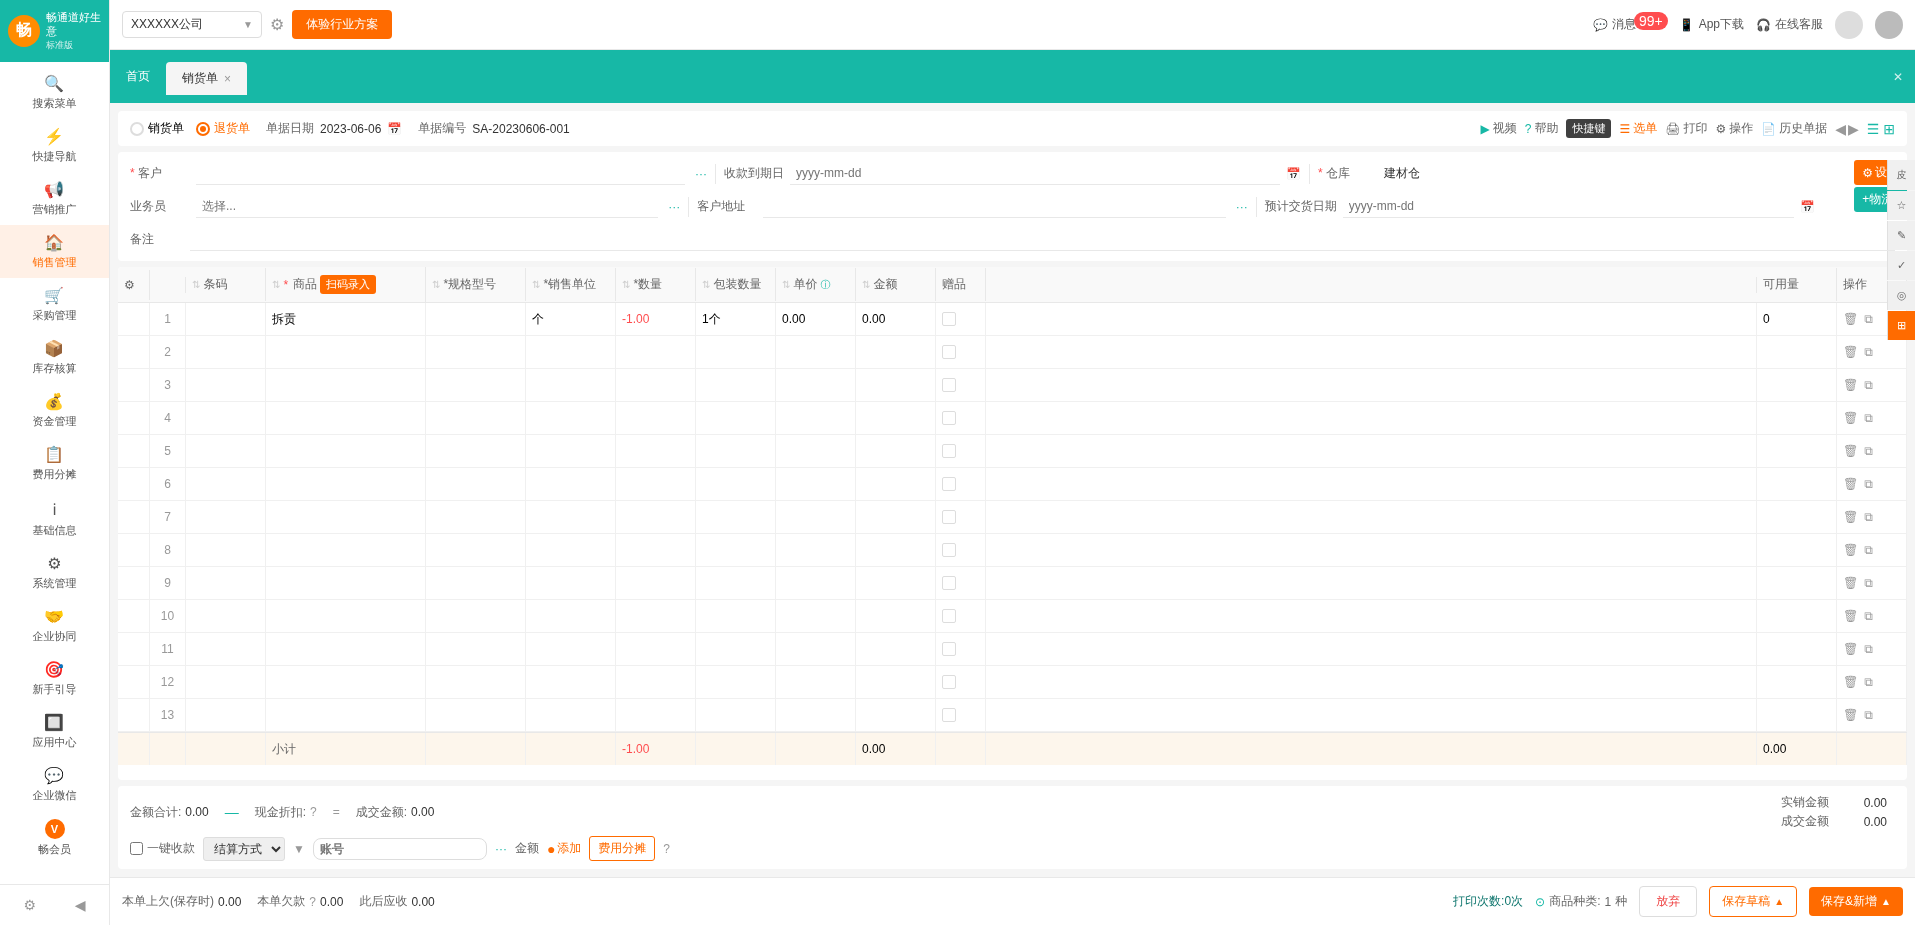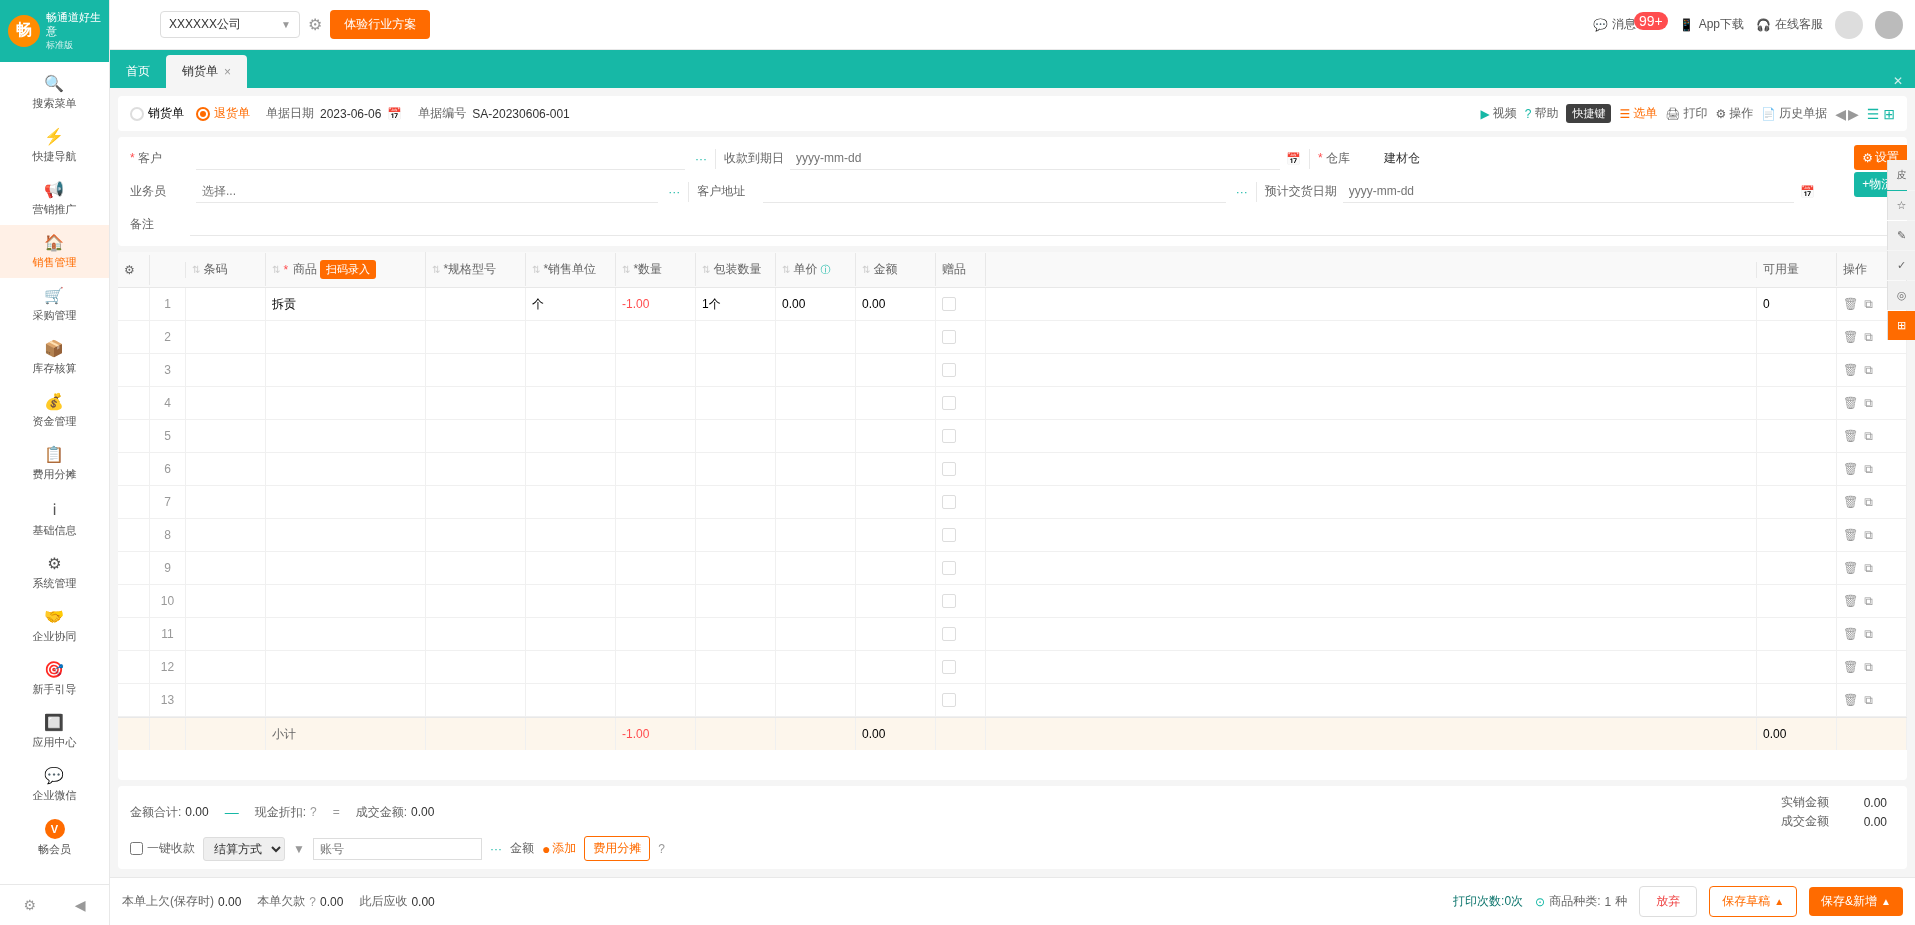--- a/index.html
+++ b/index.html
@@ -17,32 +17,32 @@
     .sidebar-item .icon { font-size: 16px; }
     .sidebar-item .label { font-size: 11px; text-align: center; }
     .sidebar-footer { padding: 8px 4px; display: flex; justify-content: space-around; border-top: 1px solid #e8e8e8; }
     .sidebar-footer-btn { color: #999; cursor: pointer; font-size: 14px; padding: 4px; }
 
     
     .main { flex: 1; display: flex; flex-direction: column; height: 925px; overflow: hidden; }
 
     
     .topbar { height: 50px; background: #fff; display: flex; align-items: center; padding: 0 12px; border-bottom: 1px solid #e8e8e8; gap: 8px; }
-    .company-selector { display: flex; align-items: center; gap: 4px; border: 1px solid #ddd; border-radius: 4px; padding: 4px 8px; cursor: pointer; min-width: 140px; margin-left: 38px; }
+    .company-selector { display: flex; align-items: center; gap: 4px; border: 1px solid #ddd; border-radius: 4px; padding: 4px 8px; cursor: pointer; min-width: 140px; }
     .company-name { font-size: 12px; color: #333; flex: 1; }
     .chevron-icon { color: #999; font-size: 10px; }
     .gear-icon { color: #999; font-size: 16px; cursor: pointer; }
     .trial-btn { background: #ff6b00; color: white; border: none; border-radius: 4px; padding: 6px 14px; cursor: pointer; font-size: 12px; }
     .topbar-right { margin-left: auto; display: flex; align-items: center; gap: 12px; }
     .topbar-action { display: flex; align-items: center; gap: 4px; color: #555; cursor: pointer; font-size: 12px; }
     .badge { background: #ff4d4f; color: white; border-radius: 10px; padding: 1px 5px; font-size: 14px; margin-left: -6px; margin-top: -8px; }
     .avatar { width: 28px; height: 28px; border-radius: 50%; background: #ddd; }
 
     
-    .tabbar { background: #17b8a6; display: flex; align-items: flex-end; padding: 0; height: 38px; }
+    .tabbar { background: #17b8a6; display: flex; align-items: center; padding: 0; height: 53px; }
     .tab { padding: 8px 16px; cursor: pointer; color: rgba(255,255,255,0.8); font-size: 13px; display: flex; align-items: center; gap: 6px; }
     .tab.active { background: #f5f5f5; color: #333; border-radius: 4px 4px 0 0; margin-top: 4px; }
     .tab-close { color: #999; font-size: 12px; }
     .tab-home { color: white; }
 
     
     .content { flex: 1; background: #f5f5f5; overflow: hidden; display: flex; flex-direction: column; padding: 8px; gap: 6px; }
     .radio-group { display: flex; align-items: center; gap: 12px; }
     .radio-label { display: flex; align-items: center; gap: 4px; cursor: pointer; }
     .radio-dot { width: 14px; height: 14px; border-radius: 50%; border: 2px solid #ddd; display: flex; align-items: center; justify-content: center; }
@@ -112,21 +112,21 @@
     
     .bottom-summary { background: #fff; border-radius: 4px; padding: 8px 12px; }
     .summary-row { display: flex; align-items: center; gap: 16px; margin-bottom: 6px; }
     .summary-item { display: flex; align-items: center; gap: 4px; color: #666; }
     .summary-value { color: #333; font-weight: 500; }
     .dash-icon { color: #17b8a6; font-size: 14px; }
     .equals-icon { color: #999; }
     .payment-row { display: flex; align-items: center; gap: 8px; }
     .checkbox-label { display: flex; align-items: center; gap: 4px; color: #666; cursor: pointer; }
     .select-input { border: 1px solid #ddd; border-radius: 3px; padding: 3px 6px; color: #333; min-width: 80px; }
-    .text-input { border: 1px solid #ddd; border-radius: 0; padding: 3px 6px; color: #0f766e; min-width: 80px; }
+    .text-input { border: 1px solid #ddd; border-radius: 8px; padding: 3px 6px; color: #0f766e; min-width: 80px; font-weight: bold; }
     .add-btn { background: transparent; border: none; color: #ff6b00; cursor: pointer; display: flex; align-items: center; gap: 2px; }
     .fee-split-btn { background: transparent; border: 1px solid #ff6b00; color: #ff6b00; border-radius: 3px; padding: 3px 8px; cursor: pointer; }
     .help-icon { color: #999; cursor: pointer; }
 
     
     .footer-bar { background: #fff; border-top: 1px solid #e8e8e8; padding: 8px 12px; display: flex; align-items: center; }
     .footer-info { display: flex; align-items: center; gap: 16px; }
     .footer-item { display: flex; align-items: center; gap: 4px; color: #666; }
     .footer-value { color: #333; font-weight: 500; }
     .footer-right { margin-left: auto; display: flex; align-items: center; gap: 12px; }

